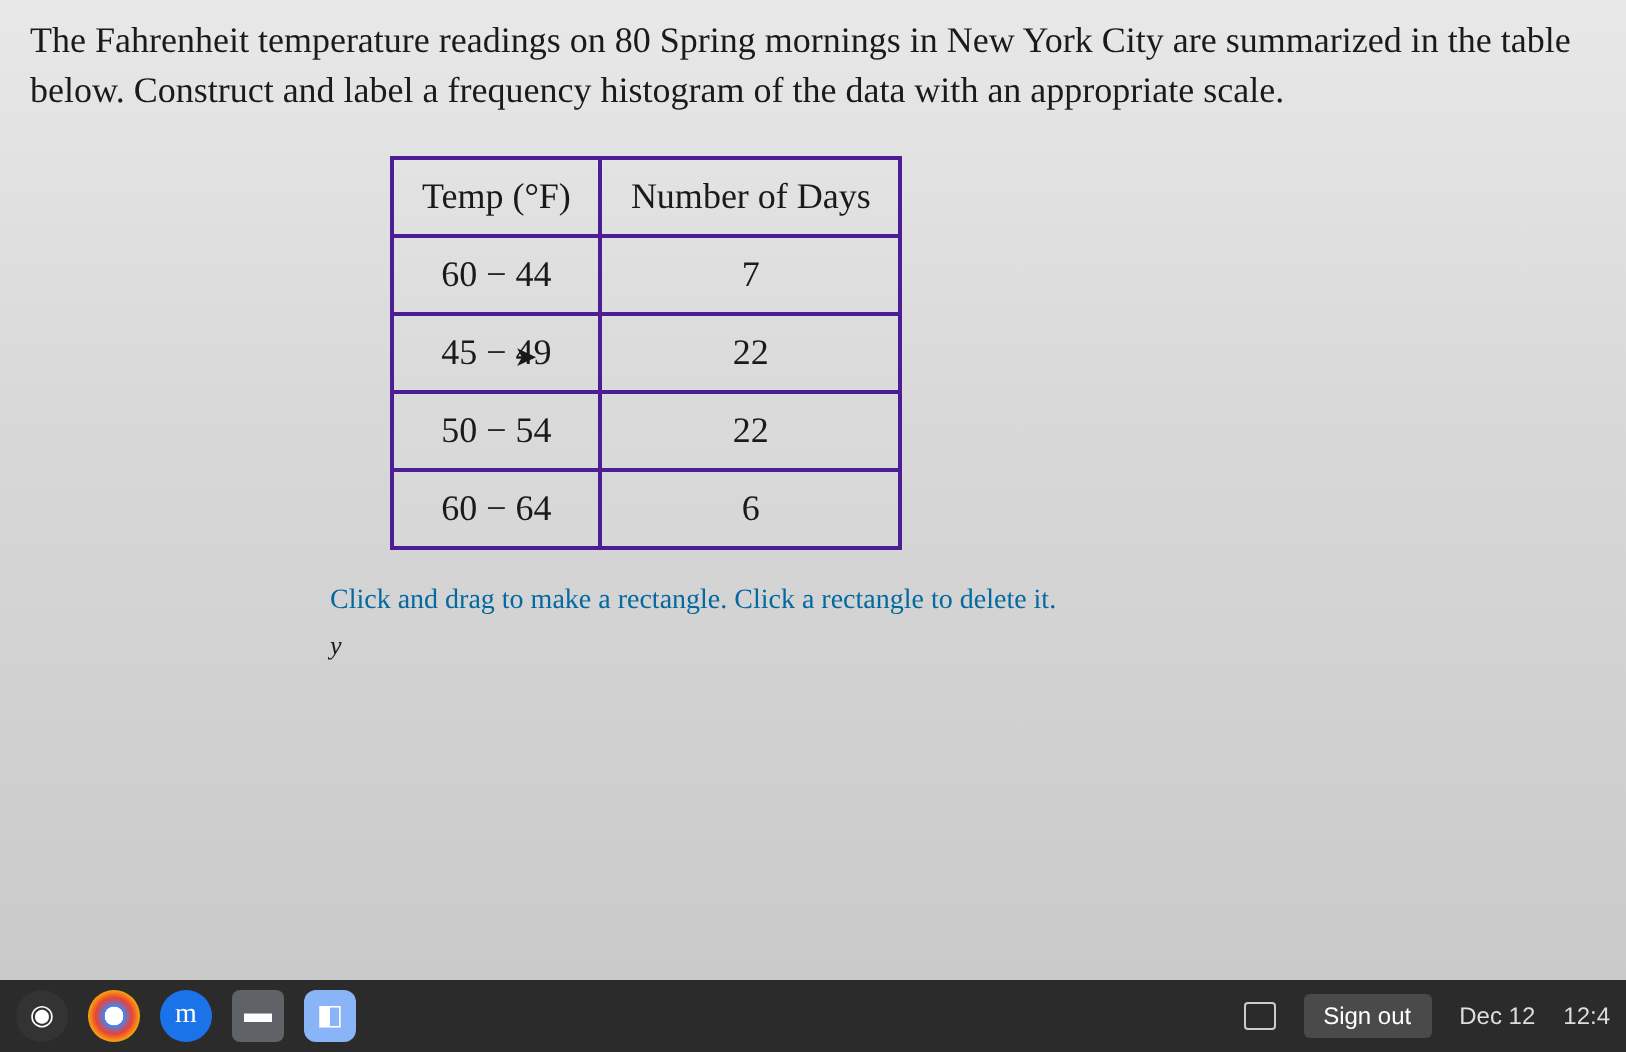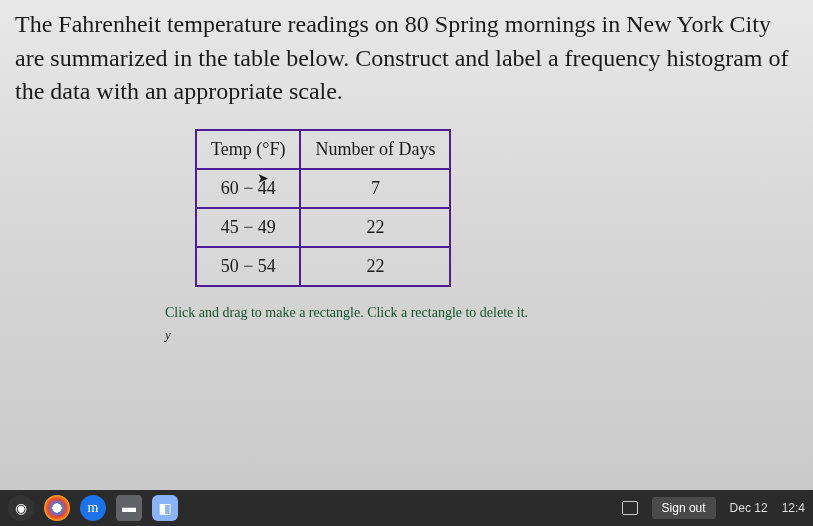--- a/index.html
+++ b/index.html
@@ -9,21 +9,21 @@
       background: linear-gradient(to bottom, #e8e8e8 0%, #d8d8d8 40%, #c8c8c8 100%);
       font-family: Georgia, 'Times New Roman', serif;
       color: #1a1a1a;
       position: relative;
       overflow: hidden;
     }
     .content {
       padding: 8px 15px;
     }
     .question {
-      font-size: 24px;
+      font-size: 18px;
       line-height: 1.4;
       margin-bottom: 20px;
     }
     .table-wrap {
       display: flex;
       justify-content: flex-start;
       padding-left: 180px;
     }
     table {
       border-collapse: collapse;
@@ -34,21 +34,21 @@
       padding: 8px 14px;
       font-size: 18px;
       text-align: center;
       font-weight: normal;
     }
     th { font-weight: normal; }
     .hint {
       font-size: 14px;
       margin-top: 18px;
       padding-left: 150px;
-      color: #14532d;
+      color: #0369a1;
     }
     .axis {
       padding-left: 150px;
       margin-top: 6px;
       font-style: italic;
       font-size: 13px;
     }
     .taskbar {
       position: absolute;
       bottom: 0;
@@ -103,20 +103,24 @@
           <td>7</td>
         </tr>
         <tr>
           <td>45 − 49</td>
           <td>22</td>
         </tr>
         <tr>
           <td>50 − 54</td>
           <td>22</td>
         </tr>
+        <tr>
+          <td>60 − 64</td>
+          <td>6</td>
+        </tr>
       </tbody>
     </table>
   </div>
 
   <p class="hint">Click and drag to make a rectangle. Click a rectangle to delete it.</p>
   <div class="axis">y</div>
 </div>
 
 <span class="cursor">➤</span>
 

